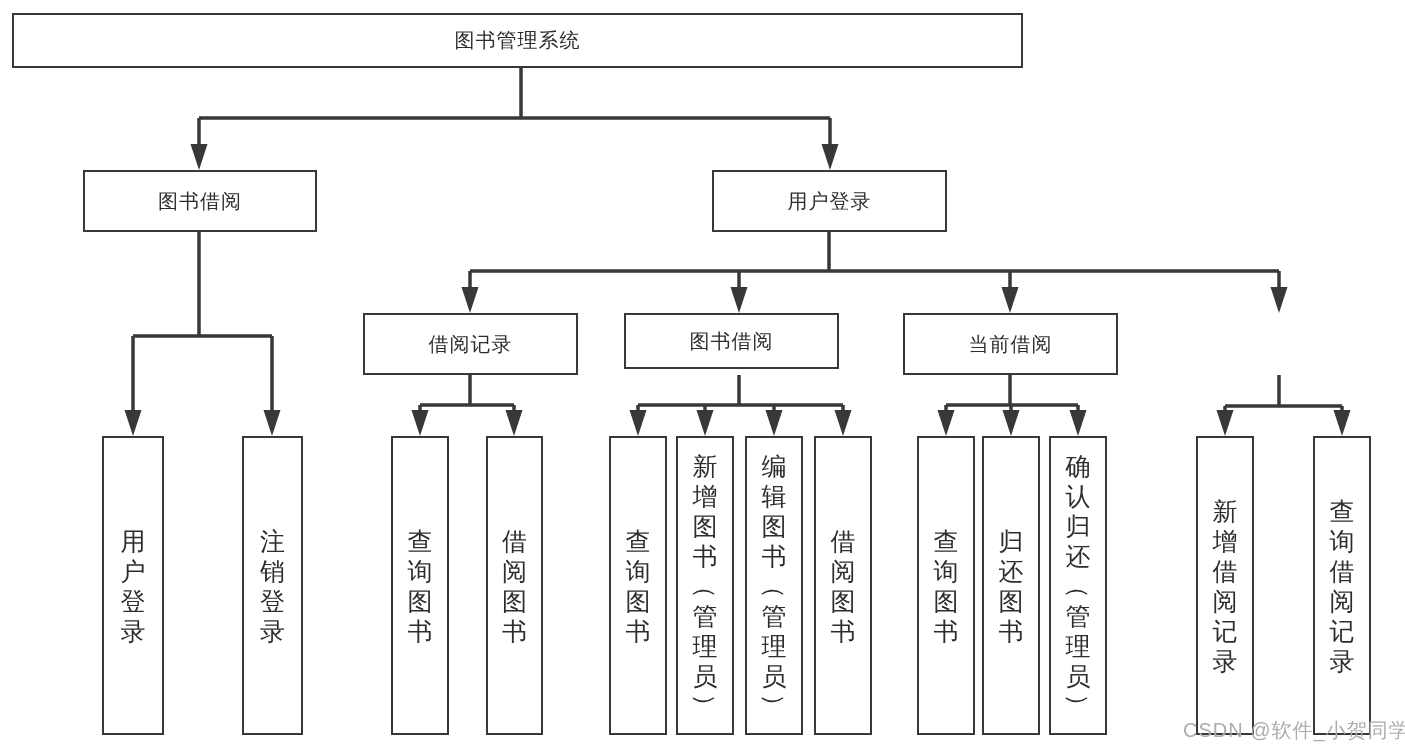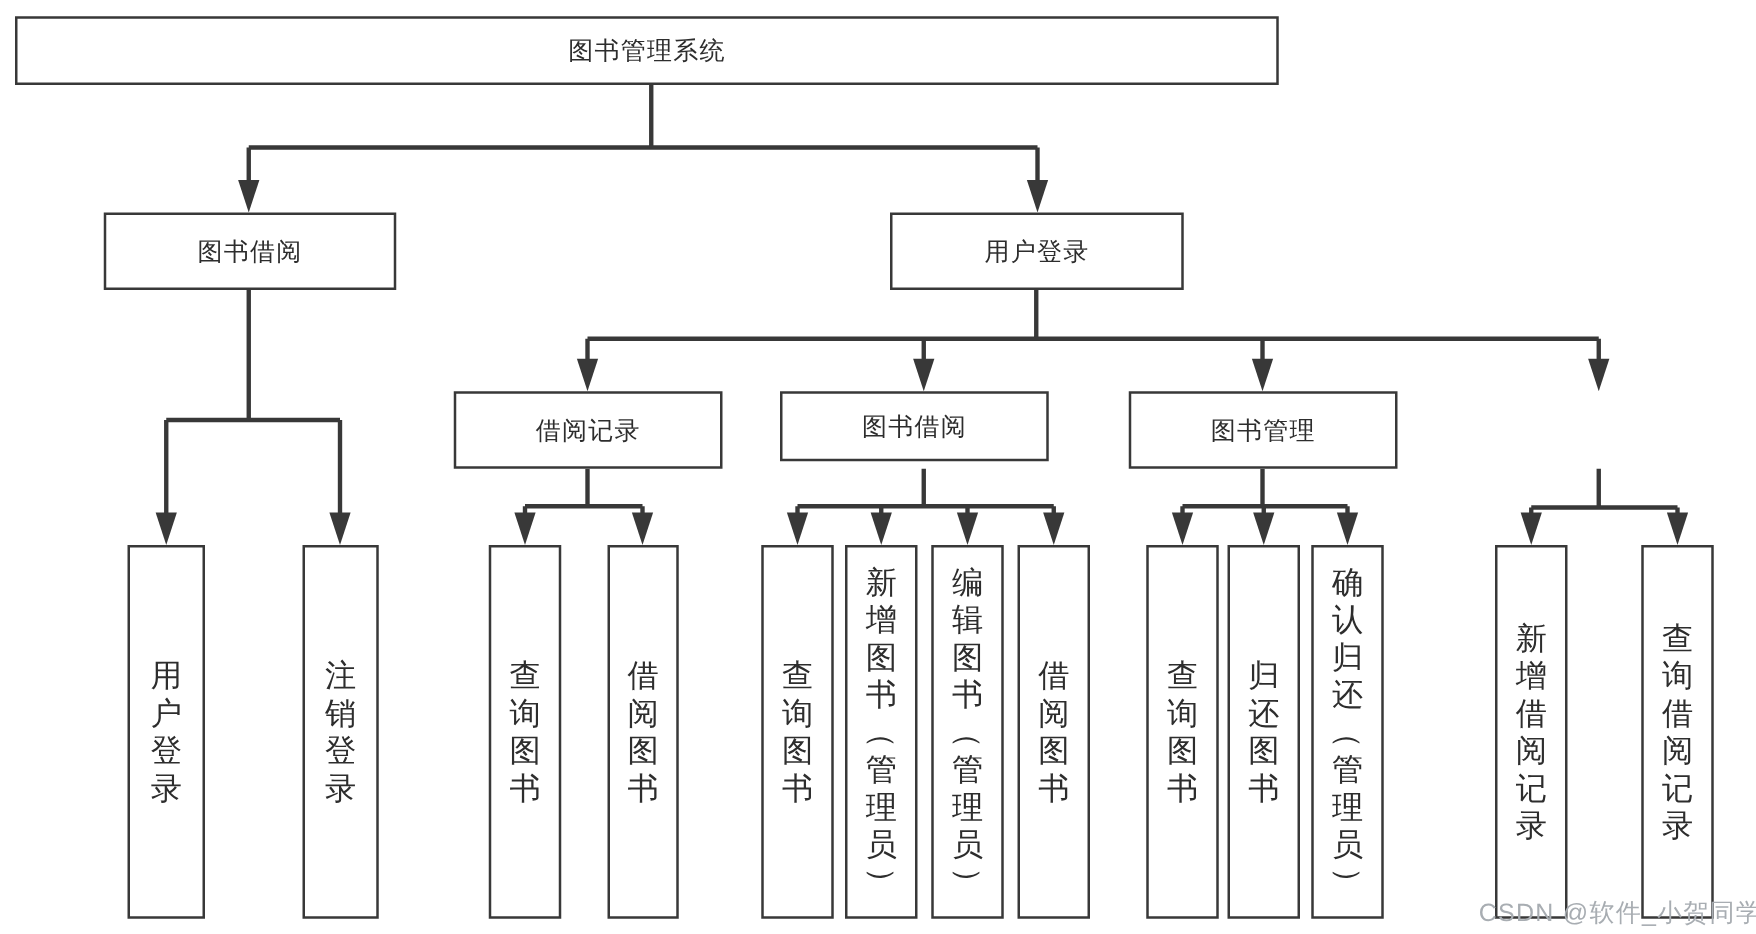--- a/index.html
+++ b/index.html
@@ -121,21 +121,21 @@
     <span>用户登录</span>
   </div>
 
   <div class="node" style="left:363px;top:313px;width:215px;height:62px;">
     <span>借阅记录</span>
   </div>
   <div class="node" style="left:624px;top:313px;width:215px;height:56px;">
     <span>图书借阅</span>
   </div>
   <div class="node" style="left:903px;top:313px;width:215px;height:62px;">
-    <span>图书管理</span>
+    <span>当前借阅</span>
   </div>
 
   <div class="leaf" style="left:102px;width:62px;">
     <div class="vlabel">
         <span>用</span>
         <span>户</span>
         <span>登</span>
         <span>录</span>
       </div>
   </div>

